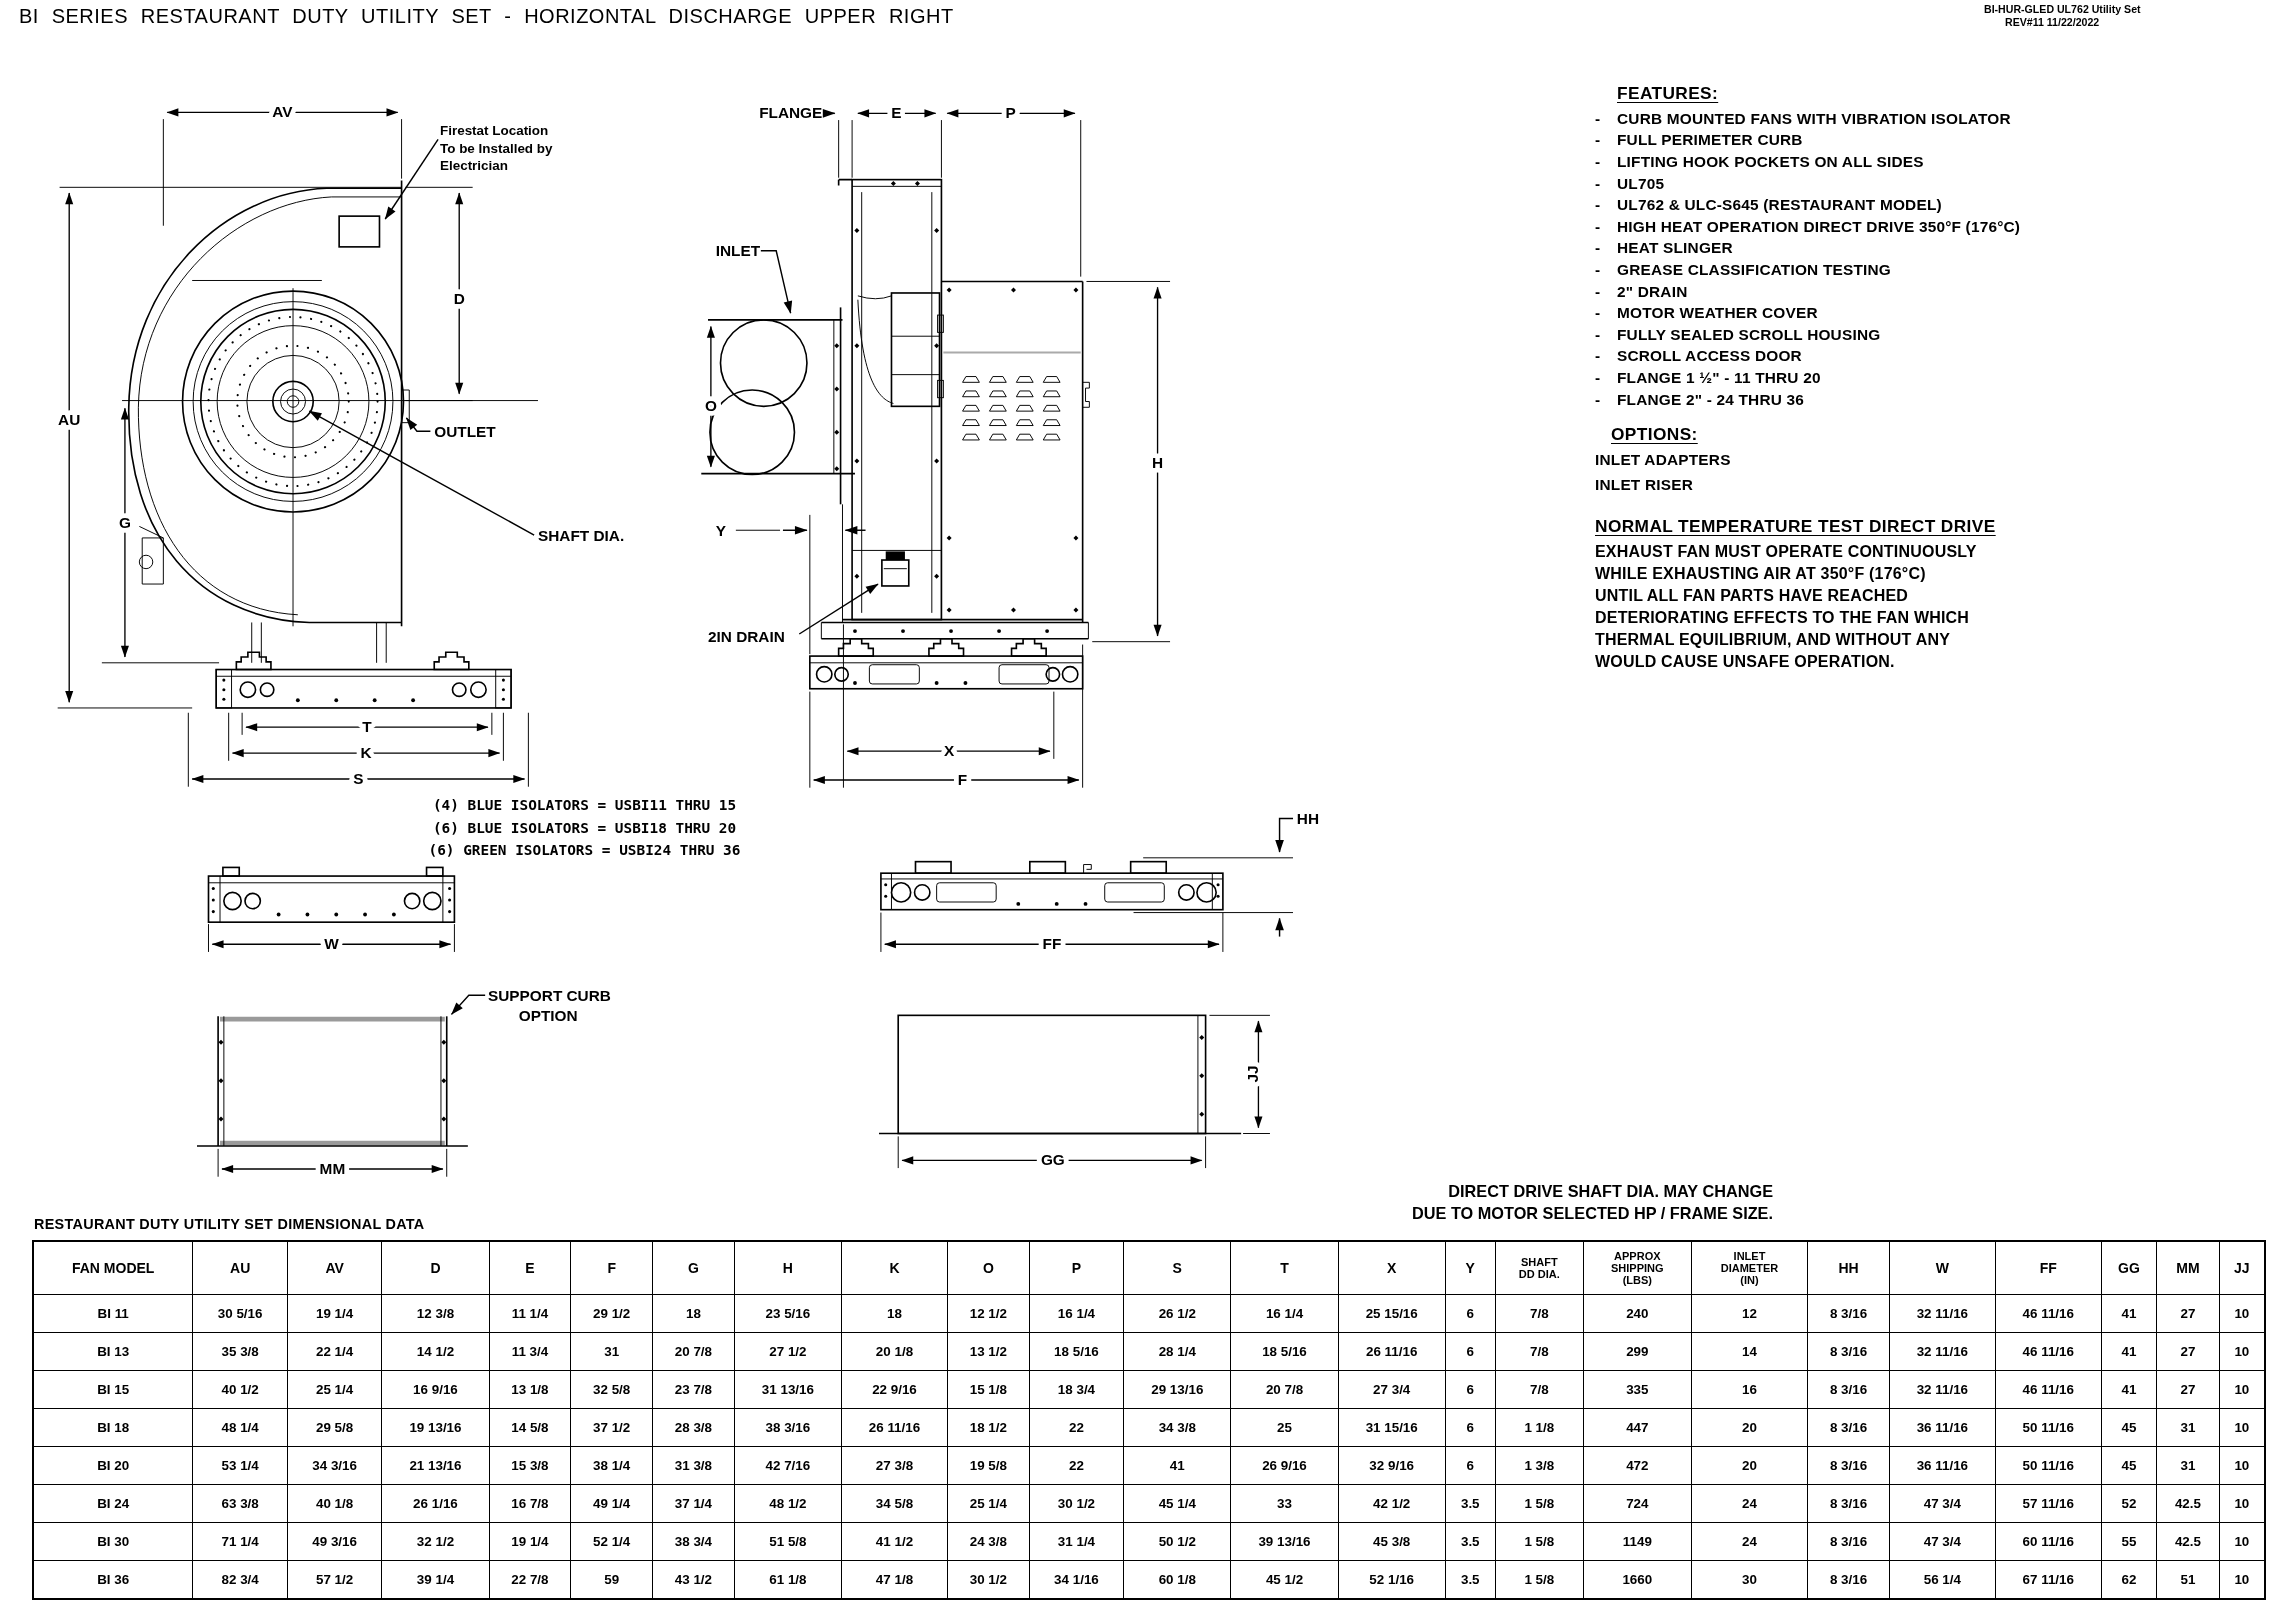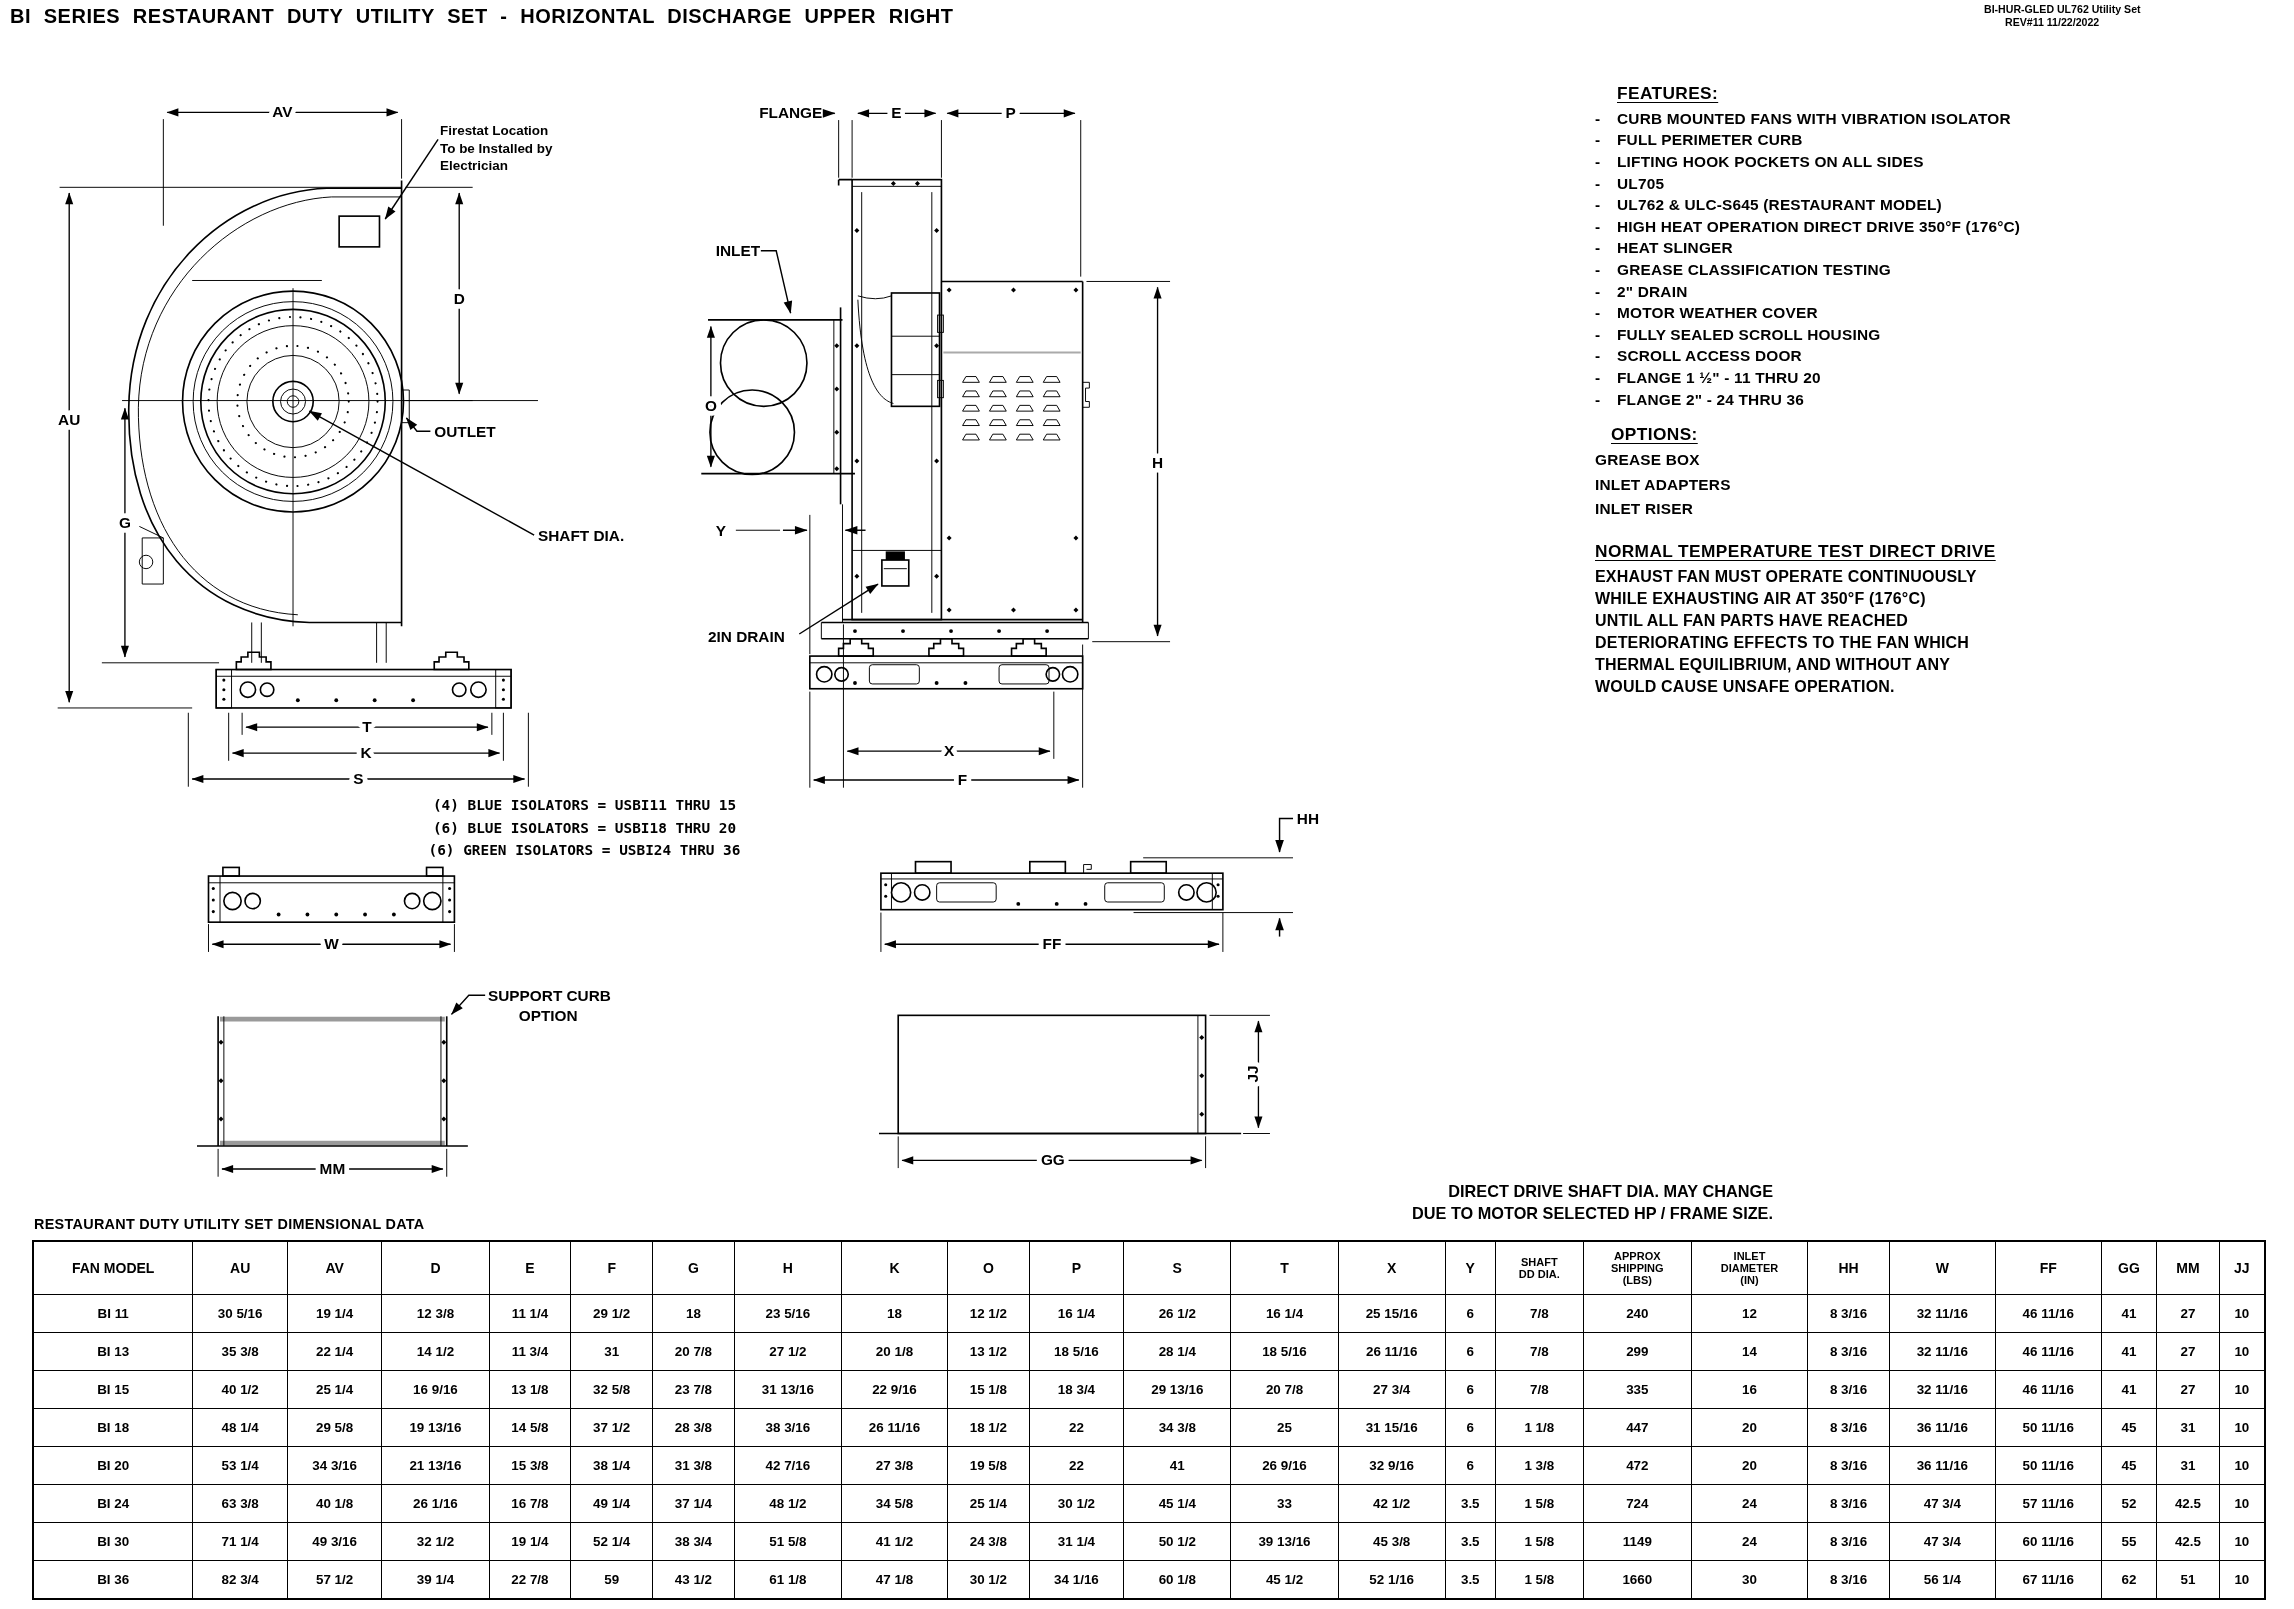--- a/index.html
+++ b/index.html
@@ -1,20 +1,20 @@
 <!DOCTYPE html>
 <html><head>
 <meta charset="utf-8">
 <style>
   html,body{margin:0;padding:0;background:#fff;}
   body{width:2294px;height:1609px;position:relative;overflow:hidden;
        font-family:"Liberation Sans",sans-serif;color:#000;}
   .abs{position:absolute;}
   
-  #title{left:10px;top:4.8px;font-size:20px;font-weight:bold;letter-spacing:0.5px;word-spacing:6.7px;}
+  #title{left:19px;top:4.8px;font-size:20px;font-weight:normal;letter-spacing:0.5px;word-spacing:6.7px;}
   #docref{left:1984px;top:2.9px;font-size:10.6px;font-weight:bold;line-height:13.4px;}
   #docref .l2{margin-left:21px;}
   #right-panel{left:1595px;top:83px;width:692px;}
   .panel-heading{font-size:17.3px;font-weight:bold;text-decoration:underline;
                  text-underline-offset:2.9px;margin:0 0 3.8px 22px;letter-spacing:0.4px;}
   .feat-row{display:flex;font-size:15.4px;font-weight:bold;line-height:21.6px;letter-spacing:0.2px;}
   .feat-row .dash{width:22px;flex:0 0 22px;}
   #options-block{margin-top:13.4px;}
   .opt-row{font-size:15.4px;font-weight:bold;line-height:24.5px;margin-left:22px;letter-spacing:0.2px;}
   #ntt-block{margin-top:19px;}
@@ -113,21 +113,20 @@
       <span>FLANGE 1 ½" - 11 THRU 20</span>
     </div>
       <div class="feat-row">
       <span class="dash">-</span>
       <span>FLANGE 2" - 24 THRU 36</span>
     </div>
     </div>
   <div id="options-block">
     <div class="panel-heading" style="margin-left:16px;">OPTIONS:</div>
     <div>
-        <div class="opt-row" style="margin-left:0;">GREASE BOX</div>
         <div class="opt-row" style="margin-left:0;">INLET ADAPTERS</div>
         <div class="opt-row" style="margin-left:0;">INLET RISER</div>
       </div>
   </div>
   <div id="ntt-block">
     <div class="panel-heading">NORMAL TEMPERATURE TEST DIRECT DRIVE</div>
     <div>
         <div class="ntt-line">EXHAUST FAN MUST OPERATE CONTINUOUSLY</div>
         <div class="ntt-line">WHILE EXHAUSTING AIR AT 350°F (176°C)</div>
         <div class="ntt-line">UNTIL ALL FAN PARTS HAVE REACHED</div>

